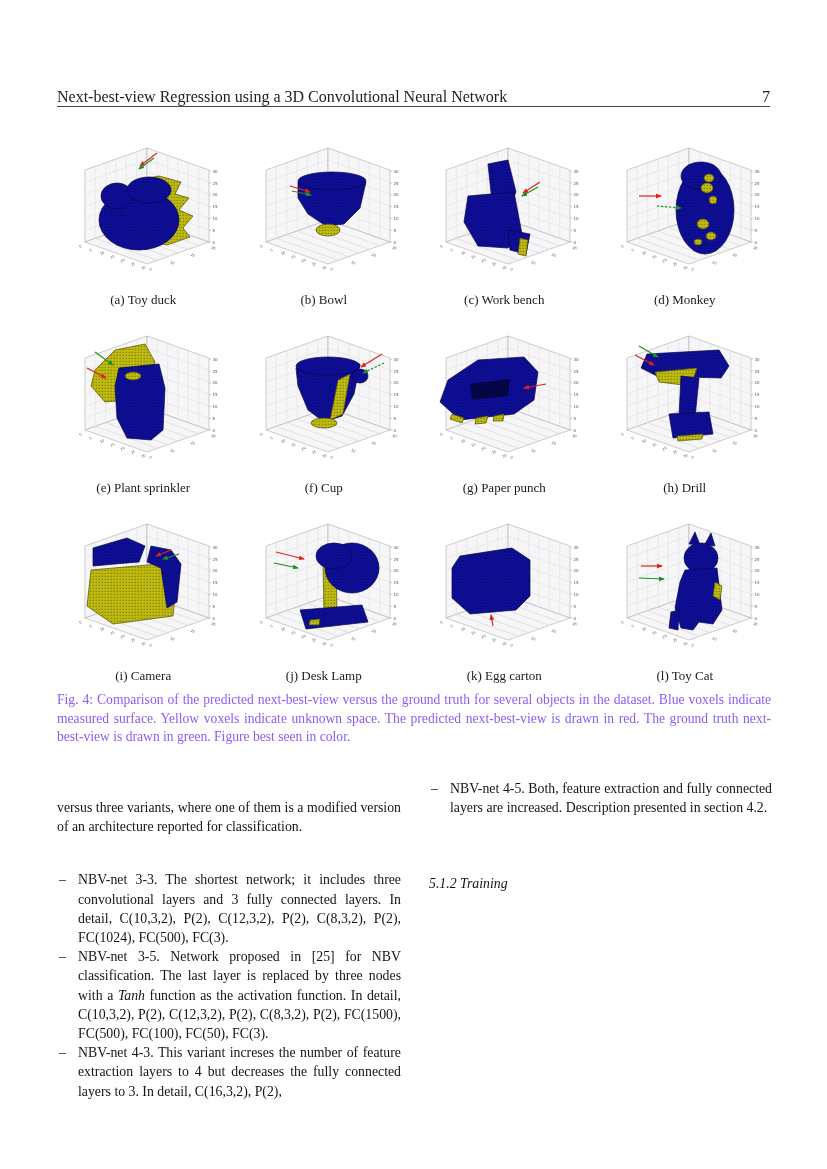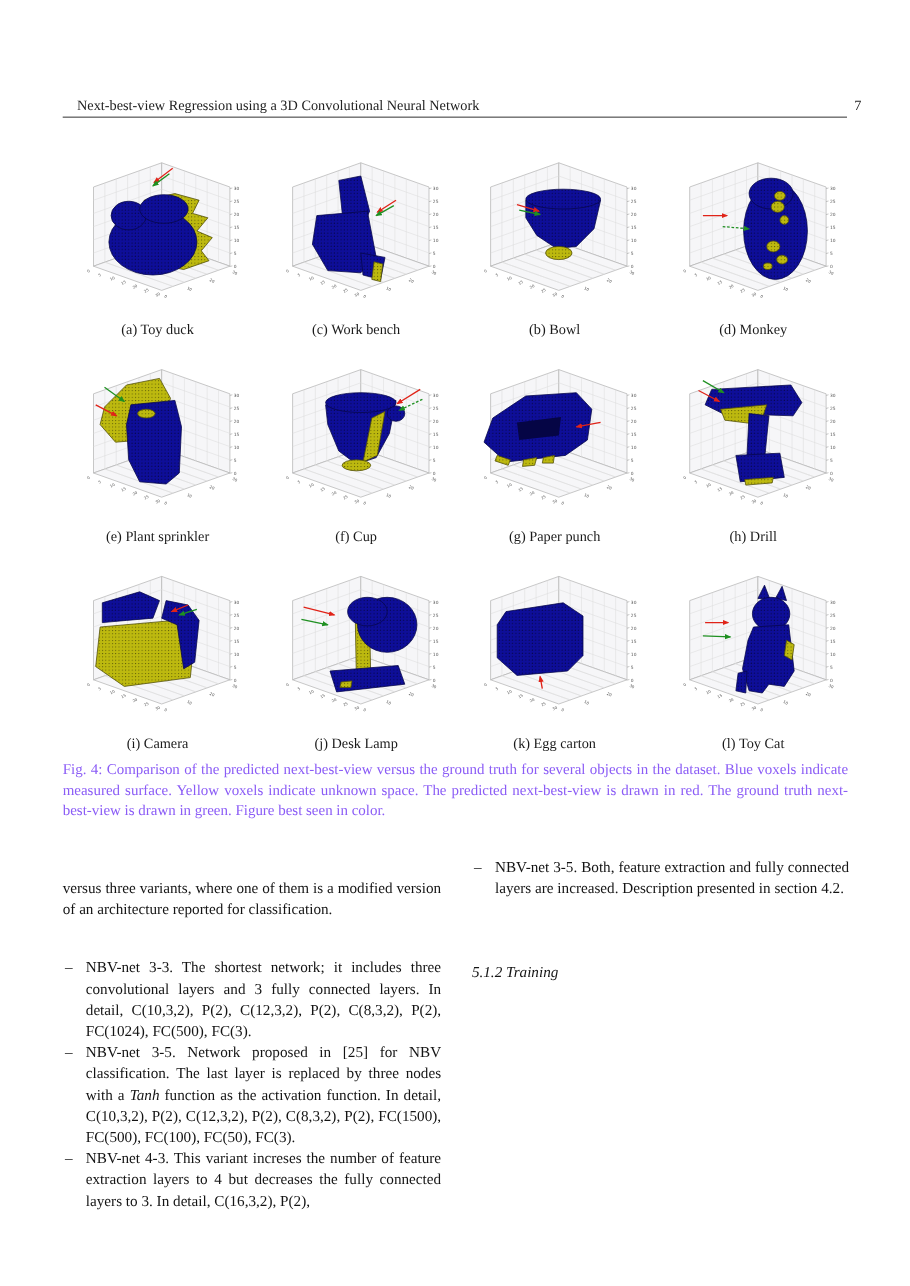--- a/index.html
+++ b/index.html
@@ -2,23 +2,23 @@
 <html><head>
 <meta charset="utf-8">
 <style>
   html,body { margin:0; padding:0; background:#fff; }
   .page {
     position:relative; width:827px; height:1169px; background:#ffffff;
     font-family:"Liberation Serif","DejaVu Serif",serif; color:#111;
     overflow:hidden;
   }
   .header {
-    position:absolute; top:88px; left:70px; width:713px;
+    position:absolute; top:88px; left:57px; width:713px;
     display:flex; justify-content:space-between;
-    font-size:13px; color:#222;
+    font-size:16px; color:#222;
   }
   .rule {
     position:absolute; top:106px; left:57px; width:713px;
     border-top:1px solid #444;
   }
   .fig-grid {
     position:absolute; top:136px; left:53px; width:722px;
     display:grid; grid-template-columns:repeat(4,1fr); grid-auto-rows:188px;
     justify-items:center;
     text-align:right;
@@ -206,102 +206,102 @@
           <text x="31.33333333333333" y="115.66666666666667" font-size="3.5" fill="#555" font-family="&quot;DejaVu Sans&quot;,sans-serif" transform="rotate(-28 31.33333333333333 115.66666666666667)">5</text>
           <text x="41.666666666666664" y="119.33333333333333" font-size="3.5" fill="#555" font-family="&quot;DejaVu Sans&quot;,sans-serif" transform="rotate(-28 41.666666666666664 119.33333333333333)">10</text>
           <text x="52" y="123" font-size="3.5" fill="#555" font-family="&quot;DejaVu Sans&quot;,sans-serif" transform="rotate(-28 52 123)">15</text>
           <text x="62.33333333333333" y="126.66666666666667" font-size="3.5" fill="#555" font-family="&quot;DejaVu Sans&quot;,sans-serif" transform="rotate(-28 62.33333333333333 126.66666666666667)">20</text>
           <text x="72.66666666666667" y="130.33333333333334" font-size="3.5" fill="#555" font-family="&quot;DejaVu Sans&quot;,sans-serif" transform="rotate(-28 72.66666666666667 130.33333333333334)">25</text>
           <text x="83" y="134" font-size="3.5" fill="#555" font-family="&quot;DejaVu Sans&quot;,sans-serif" transform="rotate(-28 83 134)">30</text>
           <text x="90" y="134" font-size="3.5" fill="#555" font-family="&quot;DejaVu Sans&quot;,sans-serif" transform="rotate(28 90 134)">0</text>
           <text x="110.66666666666666" y="126.66666666666667" font-size="3.5" fill="#555" font-family="&quot;DejaVu Sans&quot;,sans-serif" transform="rotate(28 110.66666666666666 126.66666666666667)">10</text>
           <text x="131.33333333333331" y="119.33333333333333" font-size="3.5" fill="#555" font-family="&quot;DejaVu Sans&quot;,sans-serif" transform="rotate(28 131.33333333333331 119.33333333333333)">20</text>
           <text x="152" y="112" font-size="3.5" fill="#555" font-family="&quot;DejaVu Sans&quot;,sans-serif" transform="rotate(28 152 112)">30</text>
+          <polygon points="58,46 126,46 120,72 104,88 86,90 68,78 58,62" fill="url(#texNavy)" stroke="#06064a" stroke-width="0.7" stroke-linejoin="round"></polygon>
+          <ellipse cx="92" cy="45" rx="34" ry="9" fill="url(#texNavy)" stroke="#06064a" stroke-width="0.7"></ellipse>
+          <ellipse cx="88" cy="94" rx="12" ry="6" fill="url(#texOlive)" stroke="#514e06" stroke-width="0.7"></ellipse>
+          <line x1="50" y1="50" x2="70" y2="56" stroke="#e02318" stroke-width="1.2" marker-end="url(#ahRed)"></line>
+          <line x1="52" y1="55" x2="71" y2="59" stroke="#1f9021" stroke-width="1.2" marker-end="url(#ahGreen)"></line>
+        </svg>
+      <figcaption>(b) Bowl</figcaption>
+    </figure>
+
+    <figure class="subfig">
+      <svg width="168" height="148" viewBox="0 0 168 148">
+          <polygon points="26,34 88,12 88,84 26,106" fill="#f6f6f8" stroke="#b8b8b8" stroke-width="0.7" stroke-linejoin="round"></polygon>
+          <polygon points="88,12 150,34 150,106 88,84" fill="#f6f6f8" stroke="#b8b8b8" stroke-width="0.7" stroke-linejoin="round"></polygon>
+          <polygon points="26,106 88,84 150,106 88,128" fill="#f6f6f8" stroke="#b8b8b8" stroke-width="0.7" stroke-linejoin="round"></polygon>
+          <line x1="36.33333333333333" y1="30.333333333333332" x2="36.33333333333333" y2="102.33333333333333" stroke="#dcdcdc" stroke-width="0.5"></line>
+          <line x1="98.33333333333333" y1="15.666666666666666" x2="98.33333333333333" y2="87.66666666666667" stroke="#dcdcdc" stroke-width="0.5"></line>
+          <line x1="36.33333333333333" y1="102.33333333333333" x2="98.33333333333333" y2="124.33333333333333" stroke="#dcdcdc" stroke-width="0.5"></line>
+          <line x1="98.33333333333333" y1="87.66666666666667" x2="36.33333333333333" y2="109.66666666666667" stroke="#dcdcdc" stroke-width="0"></line>
+          <line x1="46.666666666666664" y1="26.666666666666668" x2="46.666666666666664" y2="98.66666666666667" stroke="#dcdcdc" stroke-width="0.5"></line>
+          <line x1="108.66666666666666" y1="19.333333333333332" x2="108.66666666666666" y2="91.33333333333333" stroke="#dcdcdc" stroke-width="0.5"></line>
+          <line x1="46.666666666666664" y1="98.66666666666667" x2="108.66666666666666" y2="120.66666666666667" stroke="#dcdcdc" stroke-width="0.5"></line>
+          <line x1="108.66666666666666" y1="91.33333333333333" x2="46.666666666666664" y2="113.33333333333333" stroke="#dcdcdc" stroke-width="0"></line>
+          <line x1="57" y1="23" x2="57" y2="95" stroke="#dcdcdc" stroke-width="0.5"></line>
+          <line x1="119" y1="23" x2="119" y2="95" stroke="#dcdcdc" stroke-width="0.5"></line>
+          <line x1="57" y1="95" x2="119" y2="117" stroke="#dcdcdc" stroke-width="0.5"></line>
+          <line x1="119" y1="95" x2="57" y2="117" stroke="#dcdcdc" stroke-width="0"></line>
+          <line x1="67.33333333333333" y1="19.333333333333336" x2="67.33333333333333" y2="91.33333333333333" stroke="#dcdcdc" stroke-width="0.5"></line>
+          <line x1="129.33333333333331" y1="26.666666666666664" x2="129.33333333333331" y2="98.66666666666667" stroke="#dcdcdc" stroke-width="0.5"></line>
+          <line x1="67.33333333333333" y1="91.33333333333333" x2="129.33333333333331" y2="113.33333333333333" stroke="#dcdcdc" stroke-width="0.5"></line>
+          <line x1="129.33333333333331" y1="98.66666666666667" x2="67.33333333333333" y2="120.66666666666667" stroke="#dcdcdc" stroke-width="0"></line>
+          <line x1="77.66666666666667" y1="15.666666666666664" x2="77.66666666666667" y2="87.66666666666666" stroke="#dcdcdc" stroke-width="0.5"></line>
+          <line x1="139.66666666666669" y1="30.333333333333336" x2="139.66666666666669" y2="102.33333333333334" stroke="#dcdcdc" stroke-width="0.5"></line>
+          <line x1="77.66666666666667" y1="87.66666666666666" x2="139.66666666666669" y2="109.66666666666666" stroke="#dcdcdc" stroke-width="0.5"></line>
+          <line x1="139.66666666666669" y1="102.33333333333334" x2="77.66666666666667" y2="124.33333333333334" stroke="#dcdcdc" stroke-width="0"></line>
+          <line x1="26" y1="46" x2="88" y2="24" stroke="#dcdcdc" stroke-width="0.5"></line>
+          <line x1="88" y1="24" x2="150" y2="46" stroke="#dcdcdc" stroke-width="0.5"></line>
+          <line x1="77.66666666666667" y1="87.66666666666667" x2="139.66666666666666" y2="109.66666666666667" stroke="#dcdcdc" stroke-width="0.5"></line>
+          <line x1="26" y1="58" x2="88" y2="36" stroke="#dcdcdc" stroke-width="0.5"></line>
+          <line x1="88" y1="36" x2="150" y2="58" stroke="#dcdcdc" stroke-width="0.5"></line>
+          <line x1="67.33333333333334" y1="91.33333333333333" x2="129.33333333333334" y2="113.33333333333333" stroke="#dcdcdc" stroke-width="0.5"></line>
+          <line x1="26" y1="70" x2="88" y2="48" stroke="#dcdcdc" stroke-width="0.5"></line>
+          <line x1="88" y1="48" x2="150" y2="70" stroke="#dcdcdc" stroke-width="0.5"></line>
+          <line x1="57" y1="95" x2="119" y2="117" stroke="#dcdcdc" stroke-width="0.5"></line>
+          <line x1="26" y1="82" x2="88" y2="60" stroke="#dcdcdc" stroke-width="0.5"></line>
+          <line x1="88" y1="60" x2="150" y2="82" stroke="#dcdcdc" stroke-width="0.5"></line>
+          <line x1="46.66666666666667" y1="98.66666666666667" x2="108.66666666666667" y2="120.66666666666667" stroke="#dcdcdc" stroke-width="0.5"></line>
+          <line x1="26" y1="94" x2="88" y2="72" stroke="#dcdcdc" stroke-width="0.5"></line>
+          <line x1="88" y1="72" x2="150" y2="94" stroke="#dcdcdc" stroke-width="0.5"></line>
+          <line x1="36.33333333333333" y1="102.33333333333334" x2="98.33333333333333" y2="124.33333333333334" stroke="#dcdcdc" stroke-width="0.5"></line>
+          <line x1="150" y1="35.5" x2="152.2" y2="34.9" stroke="#999" stroke-width="0.5"></line>
+          <text x="153.5" y="36.8" font-size="4" fill="#555" font-family="&quot;DejaVu Sans&quot;,sans-serif">30</text>
+          <line x1="150" y1="47.3" x2="152.2" y2="46.699999999999996" stroke="#999" stroke-width="0.5"></line>
+          <text x="153.5" y="48.599999999999994" font-size="4" fill="#555" font-family="&quot;DejaVu Sans&quot;,sans-serif">25</text>
+          <line x1="150" y1="59.1" x2="152.2" y2="58.5" stroke="#999" stroke-width="0.5"></line>
+          <text x="153.5" y="60.4" font-size="4" fill="#555" font-family="&quot;DejaVu Sans&quot;,sans-serif">20</text>
+          <line x1="150" y1="70.9" x2="152.2" y2="70.30000000000001" stroke="#999" stroke-width="0.5"></line>
+          <text x="153.5" y="72.2" font-size="4" fill="#555" font-family="&quot;DejaVu Sans&quot;,sans-serif">15</text>
+          <line x1="150" y1="82.7" x2="152.2" y2="82.10000000000001" stroke="#999" stroke-width="0.5"></line>
+          <text x="153.5" y="84" font-size="4" fill="#555" font-family="&quot;DejaVu Sans&quot;,sans-serif">10</text>
+          <line x1="150" y1="94.5" x2="152.2" y2="93.9" stroke="#999" stroke-width="0.5"></line>
+          <text x="153.5" y="95.8" font-size="4" fill="#555" font-family="&quot;DejaVu Sans&quot;,sans-serif">5</text>
+          <line x1="150" y1="106.30000000000001" x2="152.2" y2="105.70000000000002" stroke="#999" stroke-width="0.5"></line>
+          <text x="153.5" y="107.60000000000001" font-size="4" fill="#555" font-family="&quot;DejaVu Sans&quot;,sans-serif">0</text>
+          <text x="21" y="112" font-size="3.5" fill="#555" font-family="&quot;DejaVu Sans&quot;,sans-serif" transform="rotate(-28 21 112)">0</text>
+          <text x="31.33333333333333" y="115.66666666666667" font-size="3.5" fill="#555" font-family="&quot;DejaVu Sans&quot;,sans-serif" transform="rotate(-28 31.33333333333333 115.66666666666667)">5</text>
+          <text x="41.666666666666664" y="119.33333333333333" font-size="3.5" fill="#555" font-family="&quot;DejaVu Sans&quot;,sans-serif" transform="rotate(-28 41.666666666666664 119.33333333333333)">10</text>
+          <text x="52" y="123" font-size="3.5" fill="#555" font-family="&quot;DejaVu Sans&quot;,sans-serif" transform="rotate(-28 52 123)">15</text>
+          <text x="62.33333333333333" y="126.66666666666667" font-size="3.5" fill="#555" font-family="&quot;DejaVu Sans&quot;,sans-serif" transform="rotate(-28 62.33333333333333 126.66666666666667)">20</text>
+          <text x="72.66666666666667" y="130.33333333333334" font-size="3.5" fill="#555" font-family="&quot;DejaVu Sans&quot;,sans-serif" transform="rotate(-28 72.66666666666667 130.33333333333334)">25</text>
+          <text x="83" y="134" font-size="3.5" fill="#555" font-family="&quot;DejaVu Sans&quot;,sans-serif" transform="rotate(-28 83 134)">30</text>
+          <text x="90" y="134" font-size="3.5" fill="#555" font-family="&quot;DejaVu Sans&quot;,sans-serif" transform="rotate(28 90 134)">0</text>
+          <text x="110.66666666666666" y="126.66666666666667" font-size="3.5" fill="#555" font-family="&quot;DejaVu Sans&quot;,sans-serif" transform="rotate(28 110.66666666666666 126.66666666666667)">10</text>
+          <text x="131.33333333333331" y="119.33333333333333" font-size="3.5" fill="#555" font-family="&quot;DejaVu Sans&quot;,sans-serif" transform="rotate(28 131.33333333333331 119.33333333333333)">20</text>
+          <text x="152" y="112" font-size="3.5" fill="#555" font-family="&quot;DejaVu Sans&quot;,sans-serif" transform="rotate(28 152 112)">30</text>
           <polygon points="68,28 88,24 96,56 90,70 72,66" fill="url(#texNavy)" stroke="#06064a" stroke-width="0.7" stroke-linejoin="round"></polygon>
           <polygon points="48,60 94,56 102,98 88,112 58,110 44,86" fill="url(#texNavy)" stroke="#06064a" stroke-width="0.7" stroke-linejoin="round"></polygon>
           <polygon points="88,94 110,98 106,118 90,114" fill="url(#texNavy)" stroke="#06064a" stroke-width="0.7" stroke-linejoin="round"></polygon>
           <polygon points="100,102 108,104 106,120 98,118" fill="url(#texOlive)" stroke="#514e06" stroke-width="0.7" stroke-linejoin="round"></polygon>
           <line x1="120" y1="46" x2="103" y2="57" stroke="#e02318" stroke-width="1.2" marker-end="url(#ahRed)"></line>
           <line x1="118" y1="51" x2="102" y2="60" stroke="#1f9021" stroke-width="1.2" marker-end="url(#ahGreen)"></line>
         </svg>
       <figcaption>(c) Work bench</figcaption>
-    </figure>
-
-    <figure class="subfig">
-      <svg width="168" height="148" viewBox="0 0 168 148">
-          <polygon points="26,34 88,12 88,84 26,106" fill="#f6f6f8" stroke="#b8b8b8" stroke-width="0.7" stroke-linejoin="round"></polygon>
-          <polygon points="88,12 150,34 150,106 88,84" fill="#f6f6f8" stroke="#b8b8b8" stroke-width="0.7" stroke-linejoin="round"></polygon>
-          <polygon points="26,106 88,84 150,106 88,128" fill="#f6f6f8" stroke="#b8b8b8" stroke-width="0.7" stroke-linejoin="round"></polygon>
-          <line x1="36.33333333333333" y1="30.333333333333332" x2="36.33333333333333" y2="102.33333333333333" stroke="#dcdcdc" stroke-width="0.5"></line>
-          <line x1="98.33333333333333" y1="15.666666666666666" x2="98.33333333333333" y2="87.66666666666667" stroke="#dcdcdc" stroke-width="0.5"></line>
-          <line x1="36.33333333333333" y1="102.33333333333333" x2="98.33333333333333" y2="124.33333333333333" stroke="#dcdcdc" stroke-width="0.5"></line>
-          <line x1="98.33333333333333" y1="87.66666666666667" x2="36.33333333333333" y2="109.66666666666667" stroke="#dcdcdc" stroke-width="0"></line>
-          <line x1="46.666666666666664" y1="26.666666666666668" x2="46.666666666666664" y2="98.66666666666667" stroke="#dcdcdc" stroke-width="0.5"></line>
-          <line x1="108.66666666666666" y1="19.333333333333332" x2="108.66666666666666" y2="91.33333333333333" stroke="#dcdcdc" stroke-width="0.5"></line>
-          <line x1="46.666666666666664" y1="98.66666666666667" x2="108.66666666666666" y2="120.66666666666667" stroke="#dcdcdc" stroke-width="0.5"></line>
-          <line x1="108.66666666666666" y1="91.33333333333333" x2="46.666666666666664" y2="113.33333333333333" stroke="#dcdcdc" stroke-width="0"></line>
-          <line x1="57" y1="23" x2="57" y2="95" stroke="#dcdcdc" stroke-width="0.5"></line>
-          <line x1="119" y1="23" x2="119" y2="95" stroke="#dcdcdc" stroke-width="0.5"></line>
-          <line x1="57" y1="95" x2="119" y2="117" stroke="#dcdcdc" stroke-width="0.5"></line>
-          <line x1="119" y1="95" x2="57" y2="117" stroke="#dcdcdc" stroke-width="0"></line>
-          <line x1="67.33333333333333" y1="19.333333333333336" x2="67.33333333333333" y2="91.33333333333333" stroke="#dcdcdc" stroke-width="0.5"></line>
-          <line x1="129.33333333333331" y1="26.666666666666664" x2="129.33333333333331" y2="98.66666666666667" stroke="#dcdcdc" stroke-width="0.5"></line>
-          <line x1="67.33333333333333" y1="91.33333333333333" x2="129.33333333333331" y2="113.33333333333333" stroke="#dcdcdc" stroke-width="0.5"></line>
-          <line x1="129.33333333333331" y1="98.66666666666667" x2="67.33333333333333" y2="120.66666666666667" stroke="#dcdcdc" stroke-width="0"></line>
-          <line x1="77.66666666666667" y1="15.666666666666664" x2="77.66666666666667" y2="87.66666666666666" stroke="#dcdcdc" stroke-width="0.5"></line>
-          <line x1="139.66666666666669" y1="30.333333333333336" x2="139.66666666666669" y2="102.33333333333334" stroke="#dcdcdc" stroke-width="0.5"></line>
-          <line x1="77.66666666666667" y1="87.66666666666666" x2="139.66666666666669" y2="109.66666666666666" stroke="#dcdcdc" stroke-width="0.5"></line>
-          <line x1="139.66666666666669" y1="102.33333333333334" x2="77.66666666666667" y2="124.33333333333334" stroke="#dcdcdc" stroke-width="0"></line>
-          <line x1="26" y1="46" x2="88" y2="24" stroke="#dcdcdc" stroke-width="0.5"></line>
-          <line x1="88" y1="24" x2="150" y2="46" stroke="#dcdcdc" stroke-width="0.5"></line>
-          <line x1="77.66666666666667" y1="87.66666666666667" x2="139.66666666666666" y2="109.66666666666667" stroke="#dcdcdc" stroke-width="0.5"></line>
-          <line x1="26" y1="58" x2="88" y2="36" stroke="#dcdcdc" stroke-width="0.5"></line>
-          <line x1="88" y1="36" x2="150" y2="58" stroke="#dcdcdc" stroke-width="0.5"></line>
-          <line x1="67.33333333333334" y1="91.33333333333333" x2="129.33333333333334" y2="113.33333333333333" stroke="#dcdcdc" stroke-width="0.5"></line>
-          <line x1="26" y1="70" x2="88" y2="48" stroke="#dcdcdc" stroke-width="0.5"></line>
-          <line x1="88" y1="48" x2="150" y2="70" stroke="#dcdcdc" stroke-width="0.5"></line>
-          <line x1="57" y1="95" x2="119" y2="117" stroke="#dcdcdc" stroke-width="0.5"></line>
-          <line x1="26" y1="82" x2="88" y2="60" stroke="#dcdcdc" stroke-width="0.5"></line>
-          <line x1="88" y1="60" x2="150" y2="82" stroke="#dcdcdc" stroke-width="0.5"></line>
-          <line x1="46.66666666666667" y1="98.66666666666667" x2="108.66666666666667" y2="120.66666666666667" stroke="#dcdcdc" stroke-width="0.5"></line>
-          <line x1="26" y1="94" x2="88" y2="72" stroke="#dcdcdc" stroke-width="0.5"></line>
-          <line x1="88" y1="72" x2="150" y2="94" stroke="#dcdcdc" stroke-width="0.5"></line>
-          <line x1="36.33333333333333" y1="102.33333333333334" x2="98.33333333333333" y2="124.33333333333334" stroke="#dcdcdc" stroke-width="0.5"></line>
-          <line x1="150" y1="35.5" x2="152.2" y2="34.9" stroke="#999" stroke-width="0.5"></line>
-          <text x="153.5" y="36.8" font-size="4" fill="#555" font-family="&quot;DejaVu Sans&quot;,sans-serif">30</text>
-          <line x1="150" y1="47.3" x2="152.2" y2="46.699999999999996" stroke="#999" stroke-width="0.5"></line>
-          <text x="153.5" y="48.599999999999994" font-size="4" fill="#555" font-family="&quot;DejaVu Sans&quot;,sans-serif">25</text>
-          <line x1="150" y1="59.1" x2="152.2" y2="58.5" stroke="#999" stroke-width="0.5"></line>
-          <text x="153.5" y="60.4" font-size="4" fill="#555" font-family="&quot;DejaVu Sans&quot;,sans-serif">20</text>
-          <line x1="150" y1="70.9" x2="152.2" y2="70.30000000000001" stroke="#999" stroke-width="0.5"></line>
-          <text x="153.5" y="72.2" font-size="4" fill="#555" font-family="&quot;DejaVu Sans&quot;,sans-serif">15</text>
-          <line x1="150" y1="82.7" x2="152.2" y2="82.10000000000001" stroke="#999" stroke-width="0.5"></line>
-          <text x="153.5" y="84" font-size="4" fill="#555" font-family="&quot;DejaVu Sans&quot;,sans-serif">10</text>
-          <line x1="150" y1="94.5" x2="152.2" y2="93.9" stroke="#999" stroke-width="0.5"></line>
-          <text x="153.5" y="95.8" font-size="4" fill="#555" font-family="&quot;DejaVu Sans&quot;,sans-serif">5</text>
-          <line x1="150" y1="106.30000000000001" x2="152.2" y2="105.70000000000002" stroke="#999" stroke-width="0.5"></line>
-          <text x="153.5" y="107.60000000000001" font-size="4" fill="#555" font-family="&quot;DejaVu Sans&quot;,sans-serif">0</text>
-          <text x="21" y="112" font-size="3.5" fill="#555" font-family="&quot;DejaVu Sans&quot;,sans-serif" transform="rotate(-28 21 112)">0</text>
-          <text x="31.33333333333333" y="115.66666666666667" font-size="3.5" fill="#555" font-family="&quot;DejaVu Sans&quot;,sans-serif" transform="rotate(-28 31.33333333333333 115.66666666666667)">5</text>
-          <text x="41.666666666666664" y="119.33333333333333" font-size="3.5" fill="#555" font-family="&quot;DejaVu Sans&quot;,sans-serif" transform="rotate(-28 41.666666666666664 119.33333333333333)">10</text>
-          <text x="52" y="123" font-size="3.5" fill="#555" font-family="&quot;DejaVu Sans&quot;,sans-serif" transform="rotate(-28 52 123)">15</text>
-          <text x="62.33333333333333" y="126.66666666666667" font-size="3.5" fill="#555" font-family="&quot;DejaVu Sans&quot;,sans-serif" transform="rotate(-28 62.33333333333333 126.66666666666667)">20</text>
-          <text x="72.66666666666667" y="130.33333333333334" font-size="3.5" fill="#555" font-family="&quot;DejaVu Sans&quot;,sans-serif" transform="rotate(-28 72.66666666666667 130.33333333333334)">25</text>
-          <text x="83" y="134" font-size="3.5" fill="#555" font-family="&quot;DejaVu Sans&quot;,sans-serif" transform="rotate(-28 83 134)">30</text>
-          <text x="90" y="134" font-size="3.5" fill="#555" font-family="&quot;DejaVu Sans&quot;,sans-serif" transform="rotate(28 90 134)">0</text>
-          <text x="110.66666666666666" y="126.66666666666667" font-size="3.5" fill="#555" font-family="&quot;DejaVu Sans&quot;,sans-serif" transform="rotate(28 110.66666666666666 126.66666666666667)">10</text>
-          <text x="131.33333333333331" y="119.33333333333333" font-size="3.5" fill="#555" font-family="&quot;DejaVu Sans&quot;,sans-serif" transform="rotate(28 131.33333333333331 119.33333333333333)">20</text>
-          <text x="152" y="112" font-size="3.5" fill="#555" font-family="&quot;DejaVu Sans&quot;,sans-serif" transform="rotate(28 152 112)">30</text>
-          <polygon points="58,46 126,46 120,72 104,88 86,90 68,78 58,62" fill="url(#texNavy)" stroke="#06064a" stroke-width="0.7" stroke-linejoin="round"></polygon>
-          <ellipse cx="92" cy="45" rx="34" ry="9" fill="url(#texNavy)" stroke="#06064a" stroke-width="0.7"></ellipse>
-          <ellipse cx="88" cy="94" rx="12" ry="6" fill="url(#texOlive)" stroke="#514e06" stroke-width="0.7"></ellipse>
-          <line x1="50" y1="50" x2="70" y2="56" stroke="#e02318" stroke-width="1.2" marker-end="url(#ahRed)"></line>
-          <line x1="52" y1="55" x2="71" y2="59" stroke="#1f9021" stroke-width="1.2" marker-end="url(#ahGreen)"></line>
-        </svg>
-      <figcaption>(b) Bowl</figcaption>
     </figure>
 
     <figure class="subfig">
       <svg width="168" height="148" viewBox="0 0 168 148">
           <polygon points="26,34 88,12 88,84 26,106" fill="#f6f6f8" stroke="#b8b8b8" stroke-width="0.7" stroke-linejoin="round"></polygon>
           <polygon points="88,12 150,34 150,106 88,84" fill="#f6f6f8" stroke="#b8b8b8" stroke-width="0.7" stroke-linejoin="round"></polygon>
           <polygon points="26,106 88,84 150,106 88,128" fill="#f6f6f8" stroke="#b8b8b8" stroke-width="0.7" stroke-linejoin="round"></polygon>
           <line x1="36.33333333333333" y1="30.333333333333332" x2="36.33333333333333" y2="102.33333333333333" stroke="#dcdcdc" stroke-width="0.5"></line>
           <line x1="98.33333333333333" y1="15.666666666666666" x2="98.33333333333333" y2="87.66666666666667" stroke="#dcdcdc" stroke-width="0.5"></line>
           <line x1="36.33333333333333" y1="102.33333333333333" x2="98.33333333333333" y2="124.33333333333333" stroke="#dcdcdc" stroke-width="0.5"></line>
@@ -988,18 +988,18 @@
         <span class="dash">–</span><span>NBV-net 3-5. Network proposed in [25] for NBV classification. The last layer is replaced by three nodes with a </span><span class="it">Tanh</span><span> function as the activation function. In detail, C(10,3,2), P(2), C(12,3,2), P(2), C(8,3,2), P(2), FC(1500), FC(500), FC(100), FC(50), FC(3).</span>
       </div>
       <div class="dash-item">
         <span class="dash">–</span><span>NBV-net 4-3. This variant increses the number of feature extraction layers to 4 but decreases the fully connected layers to 3. In detail, C(16,3,2), P(2),</span>
       </div>
     </div>
   </div>
 
   <div class="col col-right">
     <div class="dash-item">
-      <span class="dash">–</span><span>NBV-net 3-5. Both, feature extraction and fully connected layers are increased. Description presented in section 4.2.</span>
+      <span class="dash">–</span><span>NBV-net 4-5. Both, feature extraction and fully connected layers are increased. Description presented in section 4.2.</span>
     </div>
     <h3 class="subsection">5.1.2 Training</h3>
   </div>
 
 </div>
 
 </body></html>

